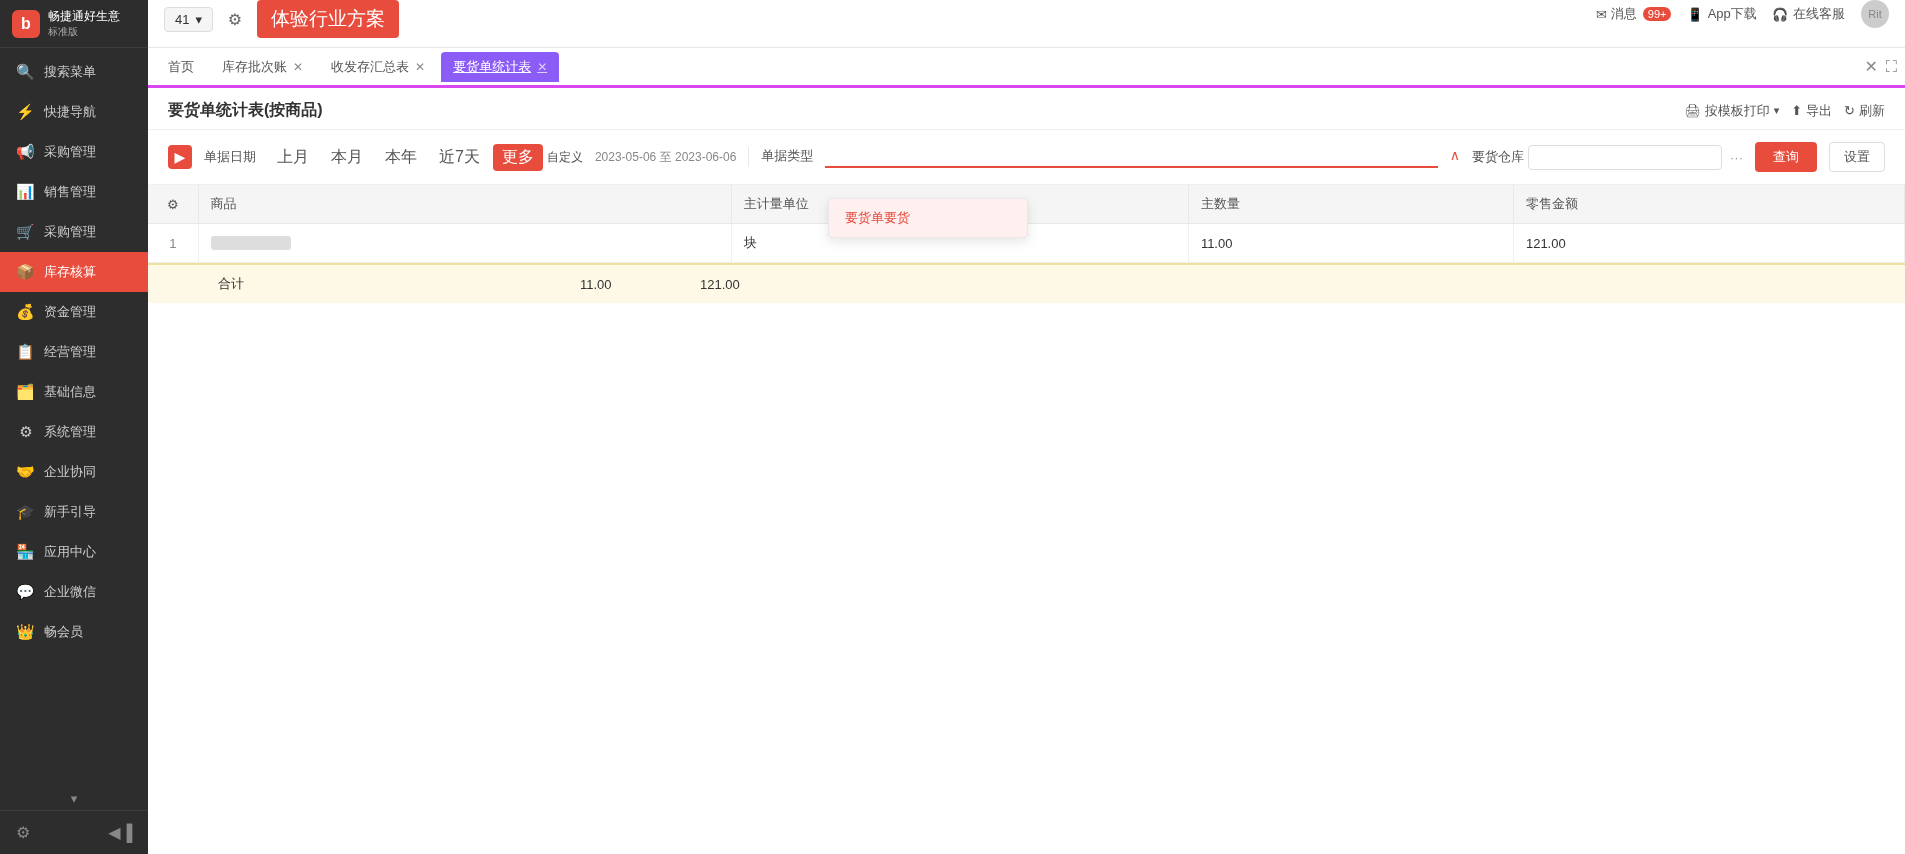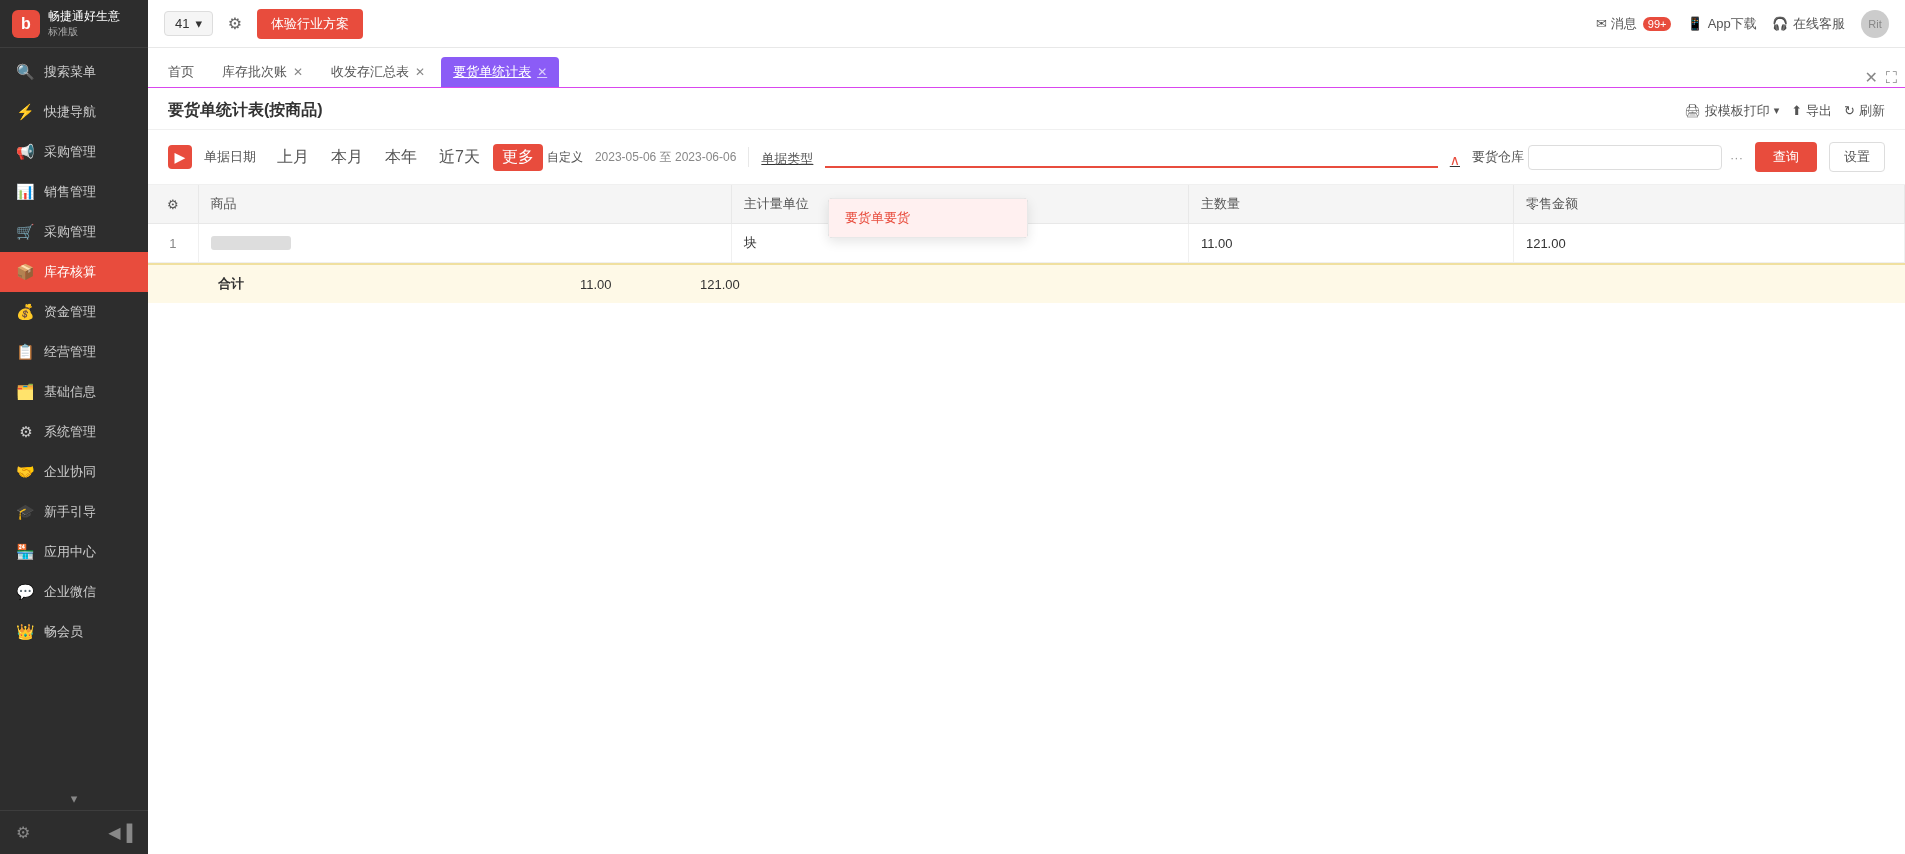--- a/index.html
+++ b/index.html
@@ -65,57 +65,57 @@
       display: flex;
       flex-direction: column;
       overflow: hidden;
     }
 
     
     .top-header {
       background: #fff;
       height: 48px;
       display: flex;
-      align-items: center;
+      align-items: flex-start;
       padding: 0 16px;
       border-bottom: 1px solid #e8e8e8;
       justify-content: space-between;
       flex-shrink: 0;
     }
     .header-left { display: flex; align-items: center; gap: 8px; }
     .store-selector {
       display: flex; align-items: center;
       background: #f5f5f5; border: 1px solid #ddd; border-radius: 4px;
       padding: 4px 10px; cursor: pointer; gap: 6px; font-size: 13px;
     }
     .settings-btn {
       width: 28px; height: 28px; display: flex; align-items: center; justify-content: center;
       cursor: pointer; color: #666; font-size: 16px;
     }
     .trial-btn {
       background: #e84c3d; color: #fff; border: none;
-      padding: 6px 14px; border-radius: 4px; cursor: pointer; font-size: 13px;
+      padding: 6px 14px; border-radius: 4px; cursor: pointer; font-size: 19px;
     }
     .header-right { display: flex; align-items: center; gap: 16px; }
     .header-action { display: flex; align-items: center; gap: 4px; color: #555; cursor: pointer; font-size: 13px; }
     .badge {
       background: #e84c3d; color: #fff; border-radius: 10px;
       padding: 1px 5px; font-size: 11px; margin-left: 2px;
     }
     .user-avatar {
       width: 28px; height: 28px; background: #ccc; border-radius: 50%;
       display: flex; align-items: center; justify-content: center; font-size: 11px; color: #888;
     }
 
     
     .tab-bar {
       background: #fff;
       display: flex;
-      align-items: flex-end;
-      border-bottom: 1px solid #d946ef;
+      align-items: center;
+      border-bottom: 3px solid #d946ef;
       height: 40px;
       padding: 0 8px;
       flex-shrink: 0;
       gap: 4px;
     }
     .tab-item {
       display: flex; align-items: center; gap: 4px;
       padding: 6px 12px; cursor: pointer; font-size: 13px;
       border-radius: 4px 4px 0 0; color: #555;
       white-space: nowrap;
@@ -186,21 +186,21 @@
       font-size: 16px; color: #555; border: 1px solid transparent;
     }
     .date-btn.more {
       background: #e84c3d; color: #fff; border-radius: 4px; padding: 2px 8px;
     }
     .date-range-text { font-size: 12px; color: #888; }
     .custom-btn { font-size: 12px; color: #555; cursor: pointer; }
 
     .filter-divider { width: 1px; height: 20px; background: #e8e8e8; }
 
-    .filter-type-area { display: flex; align-items: flex-end; gap: 12px; flex: 1; min-width: 200px; text-decoration: underline; }
+    .filter-type-area { display: flex; align-items: flex-start; gap: 12px; flex: 1; min-width: 200px; }
     .filter-type-label { font-size: 13px; color: #555; white-space: nowrap; }
     .filter-type-input {
       flex: 1;
       border: none;
       border-bottom: 2px solid #e84c3d;
       outline: none;
       font-size: 13px;
       padding: 2px 6px;
       min-width: 80px;
     }
@@ -290,21 +290,21 @@
       background: #fef9e7;
       border-top: 2px solid #f0e0a0;
       display: flex;
       align-items: center;
       padding: 10px 12px;
       font-size: 13px;
       color: #333;
       gap: 0;
     }
     .footer-label { width: 50px; text-align: center; }
-    .footer-total-label { width: 250px; padding-left: 8px; font-weight: bold; }
+    .footer-total-label { width: 250px; padding-left: 8px; }
     .footer-unit { width: 120px; }
     .footer-qty { width: 120px; font-weight: 500; }
     .footer-amount { width: 120px; font-weight: 500; }
   </style>
 </head>
 <body>
 
 <div class="sidebar">
   <div class="sidebar-logo">
     <div class="logo-icon">b</div>

